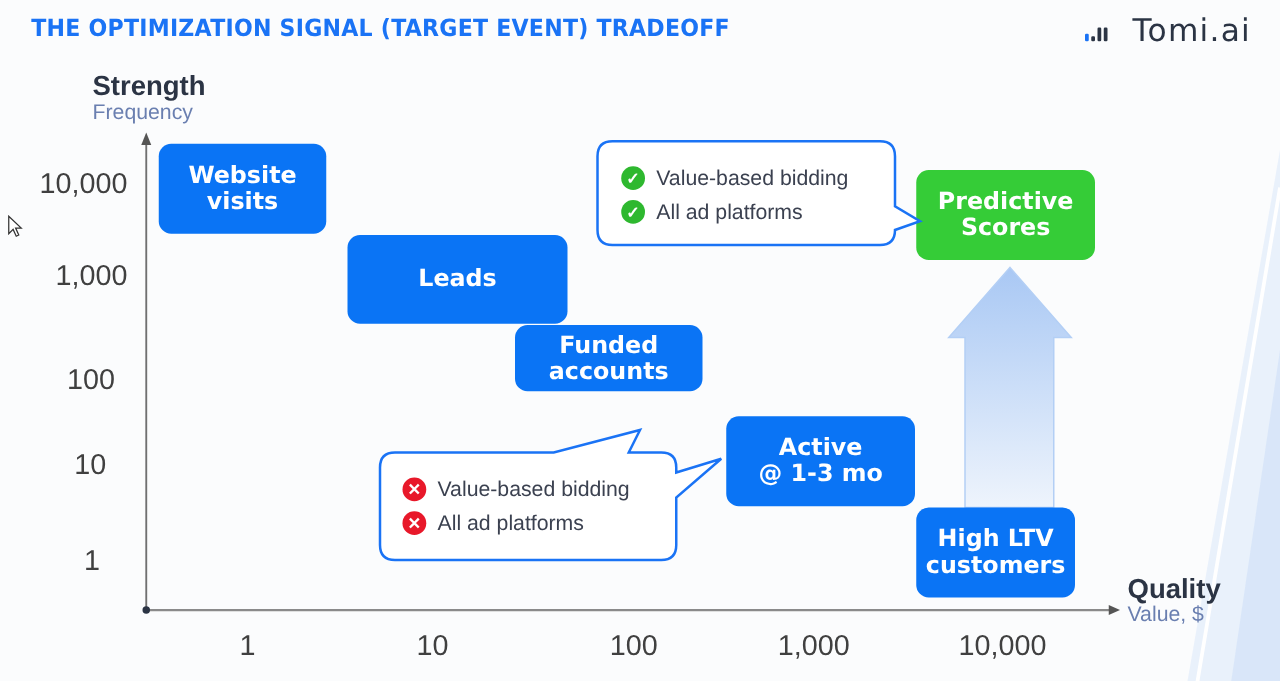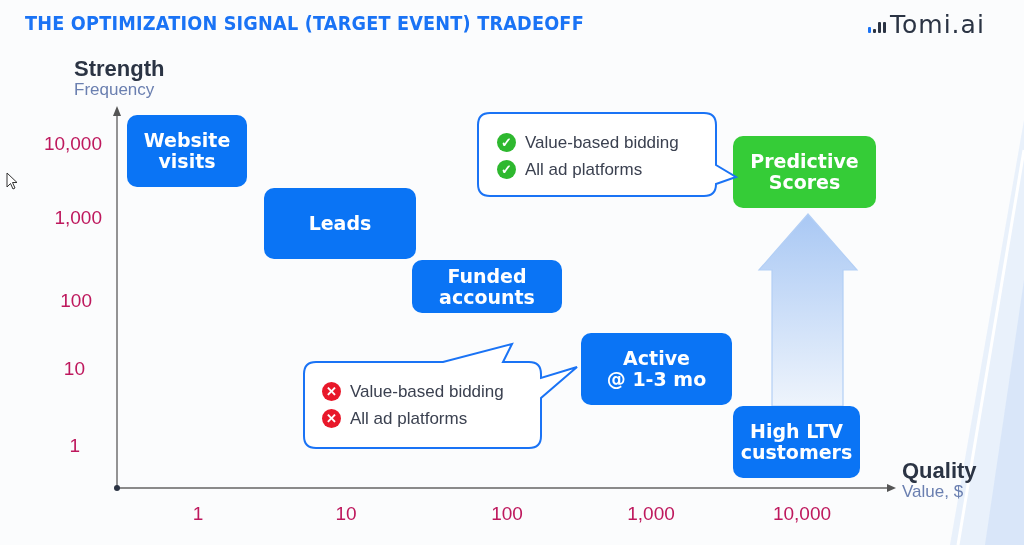--- a/index.html
+++ b/index.html
@@ -1,26 +1,26 @@
 <!DOCTYPE html>
 <html><head>
 <meta charset="utf-8">
 <style>
   html, body { margin:0; padding:0; }
   body { width:1024px; height:545px; position:relative; overflow:hidden; background:#fbfcfd; font-family:"Liberation Sans", sans-serif; }
   .abs { position:absolute; }
   .title { left:25px; top:12px; font-size:19px; font-weight:bold; color:#1a73f5; letter-spacing:0.2px; font-family:"DejaVu Sans", sans-serif; transform:scaleX(0.93); transform-origin:left top; }
-  .logo { left:868px; top:10px; display:flex; align-items:center; gap:4px; }
+  .logo { left:868px; top:10px; display:flex; align-items:center; gap:20px; }
   .logo-bars { display:flex; align-items:flex-end; gap:2px; height:16px; }
   .logo-bars span { display:block; width:3px; background:#2b3444; border-radius:1px; }
   .logo-text { font-size:25px; color:#2b3444; font-family:"DejaVu Sans", sans-serif; letter-spacing:1px; }
   .ylab { left:74px; top:58px; line-height:21px; }
   .lab-main { font-size:22px; font-weight:bold; color:#2b3444; }
   .lab-sub { font-size:17px; color:#6a7fb0; }
-  .tick { font-size:19px; color:#be185d; }
+  .tick { font-size:23px; color:#404040; }
   .ytick { width:100px; text-align:right; left:2px; }
   .xtick { width:100px; text-align:center; top:503px; }
   .box { border-radius:10px; background:#0a74f5; color:#fff; display:flex; flex-direction:column; align-items:center; justify-content:center; text-align:center; font-weight:bold; font-size:19px; line-height:21px; font-family:"DejaVu Sans", sans-serif; }
   .box .sub { font-weight:normal; font-size:16px; color:#e2ecff; line-height:20px; }
   .box.green { background:#35cc37; }
   .callout-item { display:flex; align-items:center; gap:9px; font-size:17px; color:#3b4150; height:27px; }
   .ico { width:19px; height:19px; border-radius:50%; display:inline-flex; align-items:center; justify-content:center; color:#fff; font-size:13px; font-weight:bold; }
   .ico.ok { background:#2eb82f; }
   .ico.no { background:#e8182a; }
   .xlab { left:902px; top:460px; line-height:21px; }
@@ -84,25 +84,25 @@
 <svg class="abs" style="left:755px;top:212px" width="106" height="196">
   <defs>
     <linearGradient id="ag" x1="0" y1="0" x2="0" y2="1">
       <stop offset="0" stop-color="#a9c8f4"></stop>
       <stop offset="1" stop-color="#eef4fc"></stop>
     </linearGradient>
   </defs>
   <polygon points="53,2 102,58 88,58 88,194 17,194 17,58 4,58" fill="url(#ag)" stroke="#b3cff5" stroke-width="1.2"></polygon>
 </svg>
 
-<div class="abs box" style="left:127px;top:115px;width:120px;height:72px">
+<div class="abs box" style="left:127px;top:115px;width:134px;height:72px">
   <div>Website</div>
   <div>visits</div>
 </div>
-<div class="abs box" style="left:264px;top:188px;width:152px;height:71px">
+<div class="abs box" style="left:278px;top:188px;width:176px;height:71px">
   <div>Leads</div>
 </div>
 <div class="abs box" style="left:412px;top:260px;width:150px;height:53px">
   <div>Funded</div>
   <div>accounts</div>
 </div>
 <div class="abs box" style="left:581px;top:333px;width:151px;height:72px">
   <div>Active</div>
   <div>@ 1-3 mo</div>
 </div>

